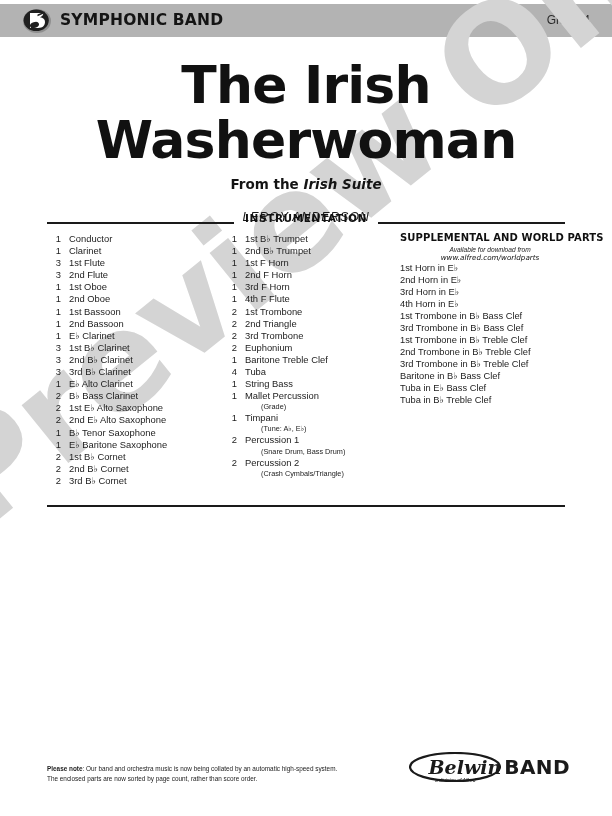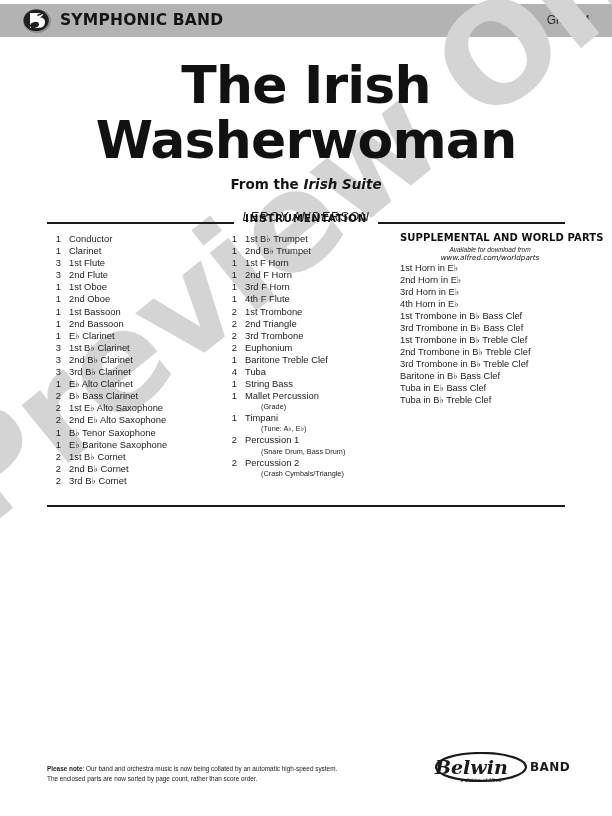--- a/index.html
+++ b/index.html
@@ -231,41 +231,41 @@
     align-items: center;
   }
   #belwin-mark {
     position: relative;
     width: 92px; height: 34px;
   }
   #belwin-word {
     position: absolute;
     left: 0; top: 2px;
     width: 92px;
-    text-align: left;
+    text-align: right;
     font-family: "DejaVu Serif", serif;
     font-weight: 700;
     font-style: italic;
     font-size: 19px;
     color: #1a1a1a;
     line-height: 26px;
   }
   #belwin-div {
     position: absolute;
     left: 0; top: 25px;
     width: 92px;
     text-align: center;
     font-size: 5px;
     font-style: italic;
     color: #1a1a1a;
   }
   #belwin-band {
     font-family: "DejaVu Sans", sans-serif;
     font-weight: 700;
-    font-size: 12px;
+    font-size: 20px;
     letter-spacing: 0.4px;
     color: #1a1a1a;
     margin-left: 3px;
     margin-top: -4px;
   }
 </style>
 </head>
 <body>
 
 <div id="watermark">

